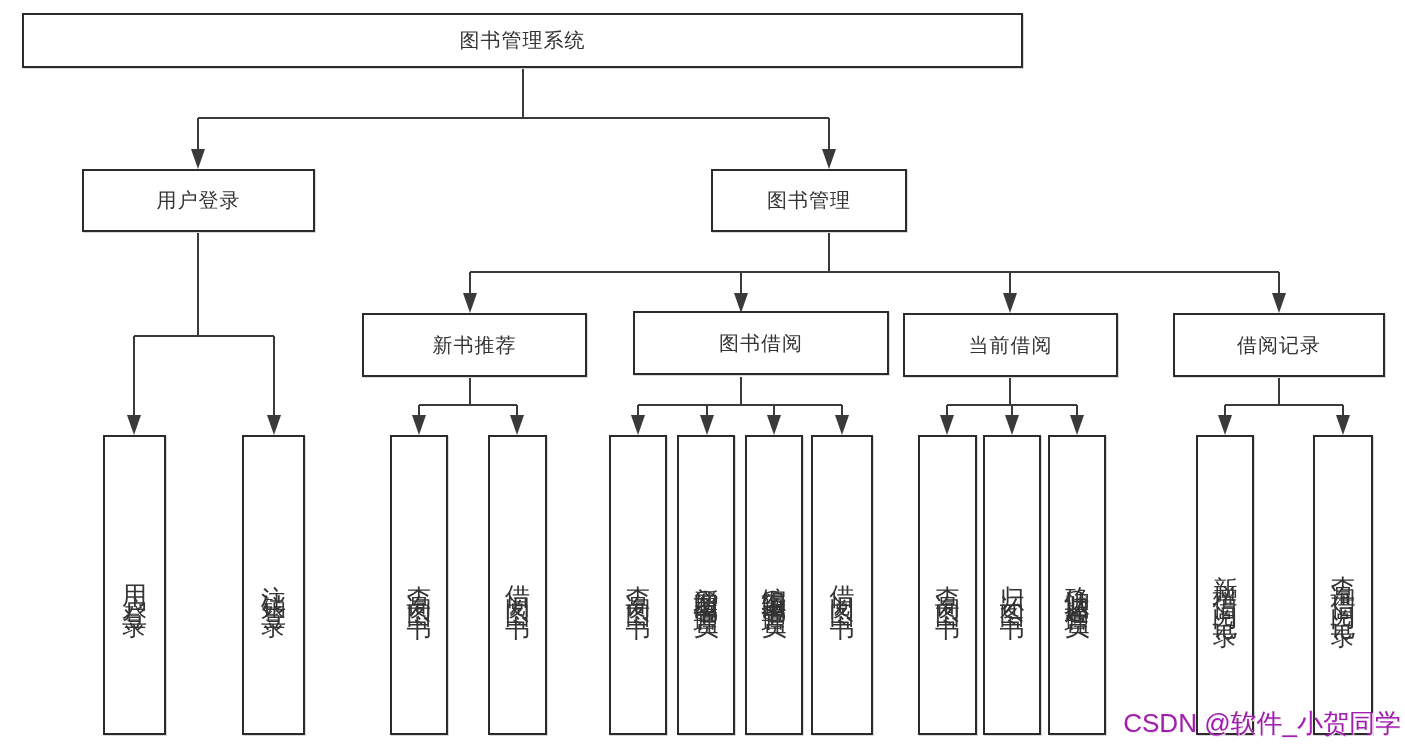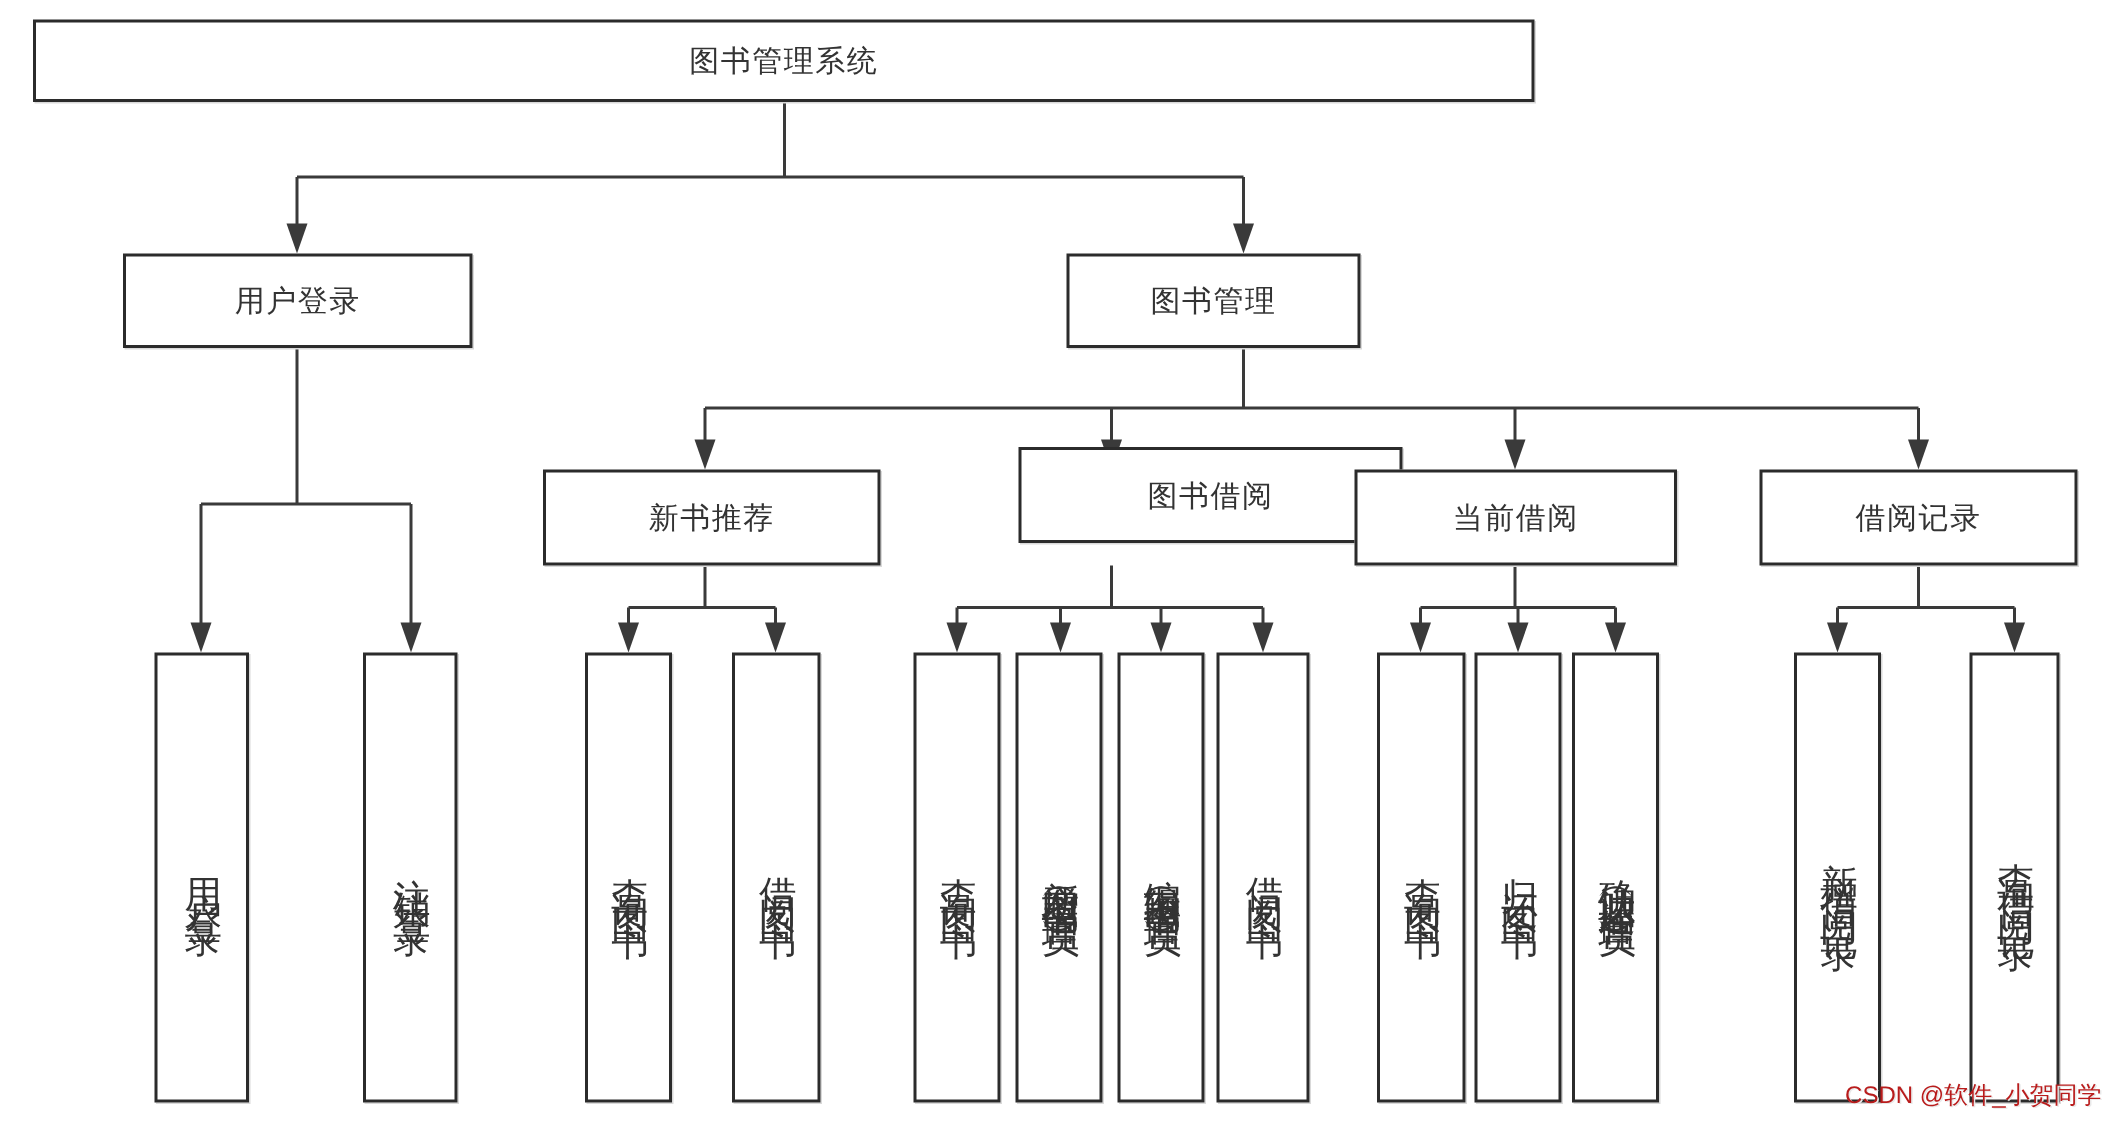--- a/index.html
+++ b/index.html
@@ -40,21 +40,21 @@
     letter-spacing: 10px;
     line-height: 1;
   }
   .vbox.tight { letter-spacing: 4px; }
 
   
   #b-root    { left: 22px;   top: 13px;  width: 1001px; height: 55px; }
   #b-login   { left: 82px;   top: 169px; width: 233px;  height: 63px; }
   #b-mgmt    { left: 711px;  top: 169px; width: 196px;  height: 63px; }
   #b-newrec  { left: 362px;  top: 313px; width: 225px;  height: 64px; }
-  #b-borrow  { left: 633px;  top: 298px; width: 256px;  height: 64px; margin-left: 46px; }
+  #b-borrow  { left: 633px;  top: 311px; width: 256px;  height: 64px; }
   #b-current { left: 903px;  top: 313px; width: 215px;  height: 64px; }
   #b-records { left: 1173px; top: 313px; width: 212px;  height: 64px; }
 
   .leaf { top: 435px; height: 300px; }
   #l-userlogin { left: 103px;  width: 63px; }
   #l-logout    { left: 242px;  width: 63px; }
   #l-query1    { left: 390px;  width: 58px; }
   #l-borrow1   { left: 488px;  width: 59px; }
   #l-query2    { left: 609px;  width: 58px; }
   #l-addbook   { left: 677px;  width: 58px; }
@@ -63,22 +63,22 @@
   #l-query3    { left: 918px;  width: 59px; }
   #l-return    { left: 983px;  width: 58px; }
   #l-confirm   { left: 1048px; width: 58px; }
   #l-addrec    { left: 1196px; width: 58px; }
   #l-queryrec  { left: 1313px; width: 60px; }
 
   .watermark {
     position: absolute;
     right: 4px;
     bottom: 6px;
-    font-size: 16px;
-    color: #b91c1c;
+    font-size: 26px;
+    color: #a21caf;
     text-shadow: 1px 1px 0 #e9e9e9;
     z-index: 10;
     white-space: nowrap;
   }
 </style>
 </head>
 <body>
 
 <div class="canvas">
 

